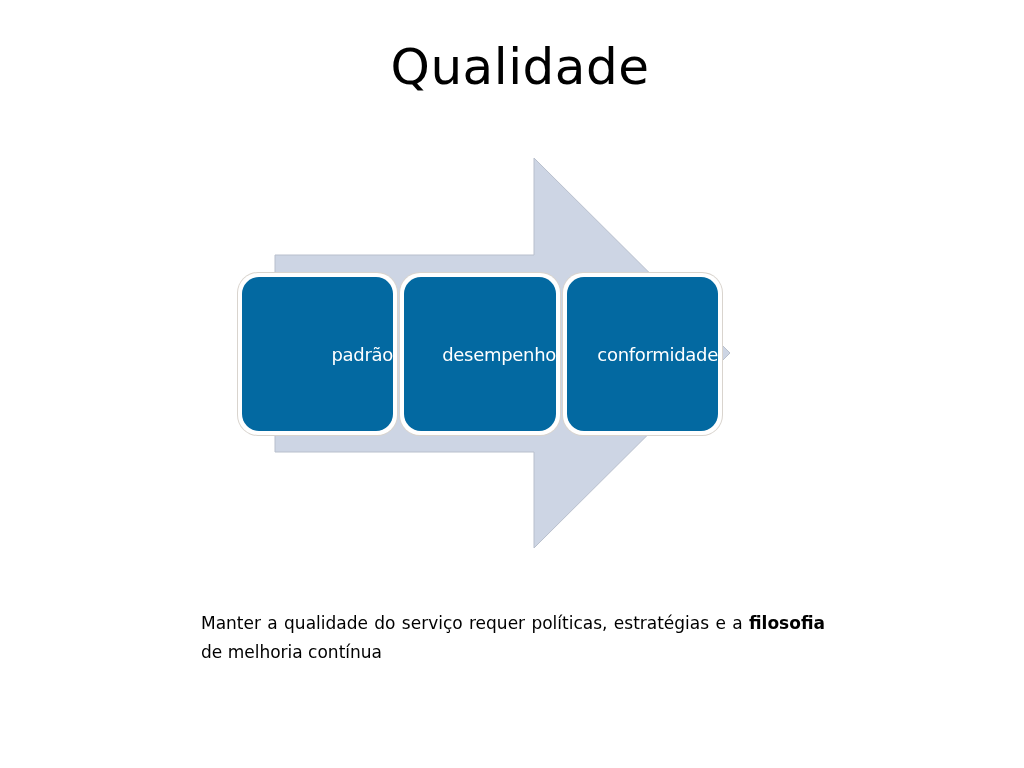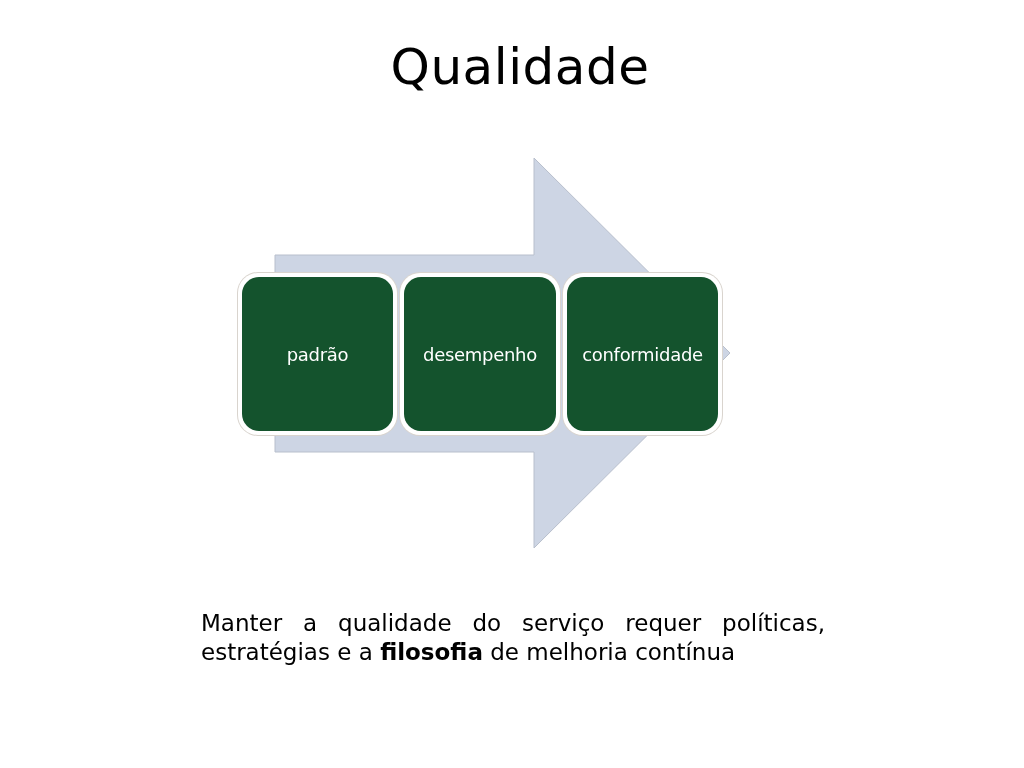--- a/index.html
+++ b/index.html
@@ -42,37 +42,37 @@
       background: #ffffff;
       border-radius: 20px;
       box-shadow: 0 0 0 1px #d9d4ce;
     }
     .step-box {
       position: absolute;
       left: 4px;
       top: 4px;
       right: 4px;
       bottom: 4px;
-      background: #14532d;
+      background: #0369a1;
       border-radius: 17px;
       display: flex;
       align-items: center;
-      justify-content: center;
+      justify-content: flex-end;
       color: #ffffff;
       font-family: "DejaVu Sans", "Liberation Sans", sans-serif;
       font-size: 18px;
       letter-spacing: -0.3px;
     }
     .caption {
       position: absolute;
       left: 201px;
       top: 609px;
       width: 624px;
       font-family: "DejaVu Sans", "Liberation Sans", sans-serif;
-      font-size: 23px;
+      font-size: 17px;
       line-height: 29px;
       color: #000000;
       text-align: justify;
       text-align-last: left;
     }
     .caption b {
       font-weight: bold;
     }
   </style>
 </head>

